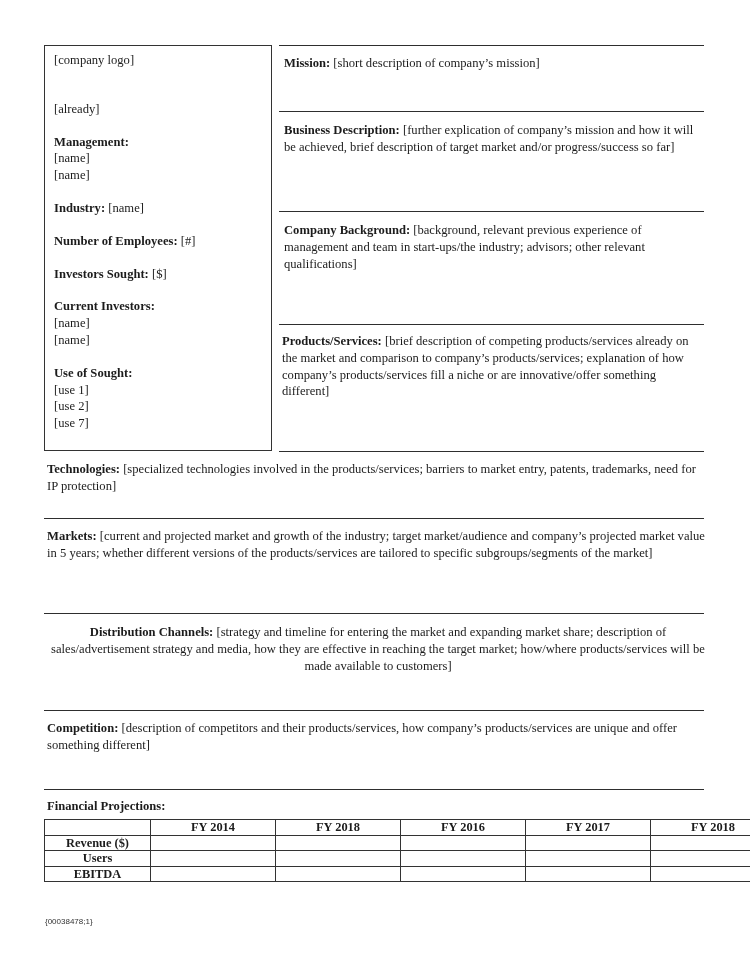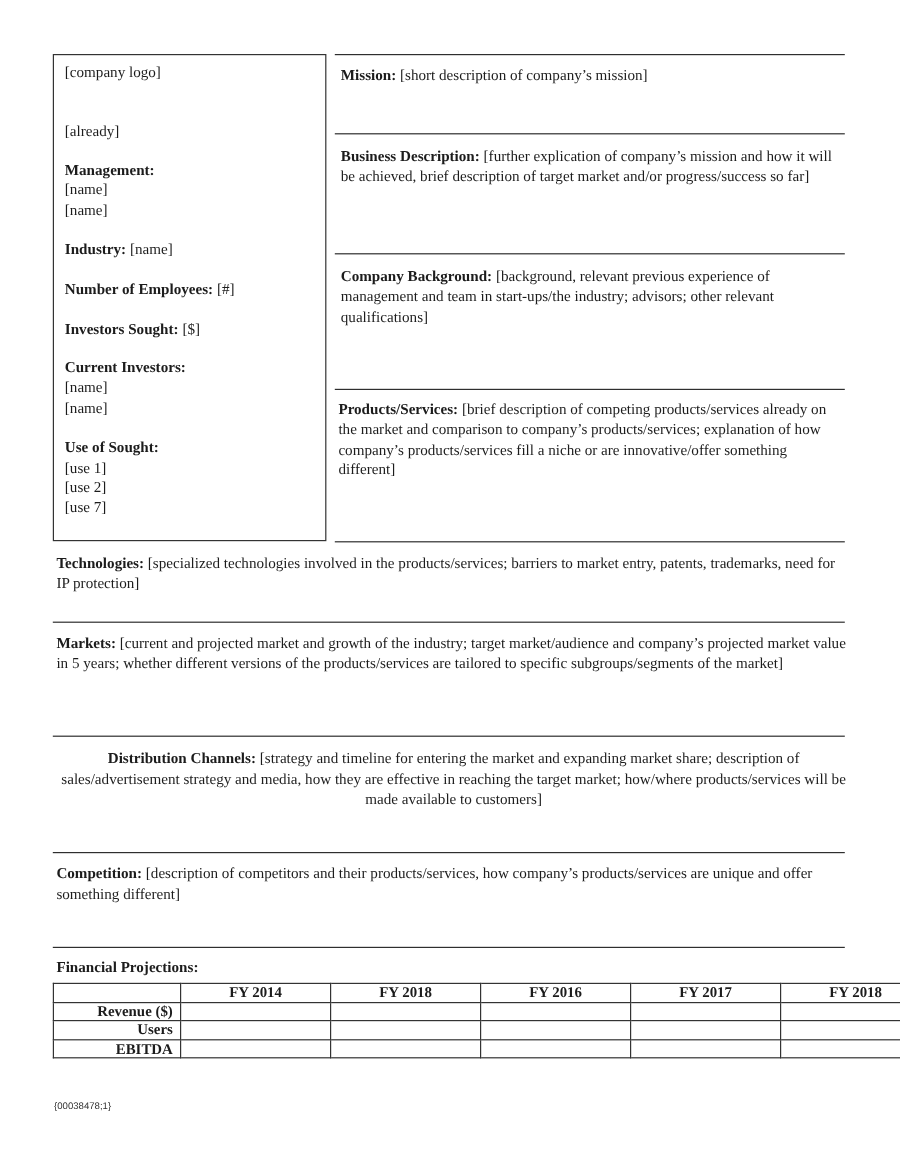--- a/index.html
+++ b/index.html
@@ -73,21 +73,21 @@
       padding: 0 6px;
       line-height: 14px;
       font-size: 12.4px;
     }
     table.fin th {
       font-weight: bold;
       text-align: center;
     }
     table.fin td.rowlabel {
       font-weight: bold;
-      text-align: right;
+      text-align: center;
       margin-top: 36px;
     }
     table.fin col.c0 { width: 106px; }
 
     .docid {
       position: absolute;
       left: 45px;
       top: 914px;
       font-family: "Liberation Sans", "DejaVu Sans", sans-serif;
       font-size: 8px;

